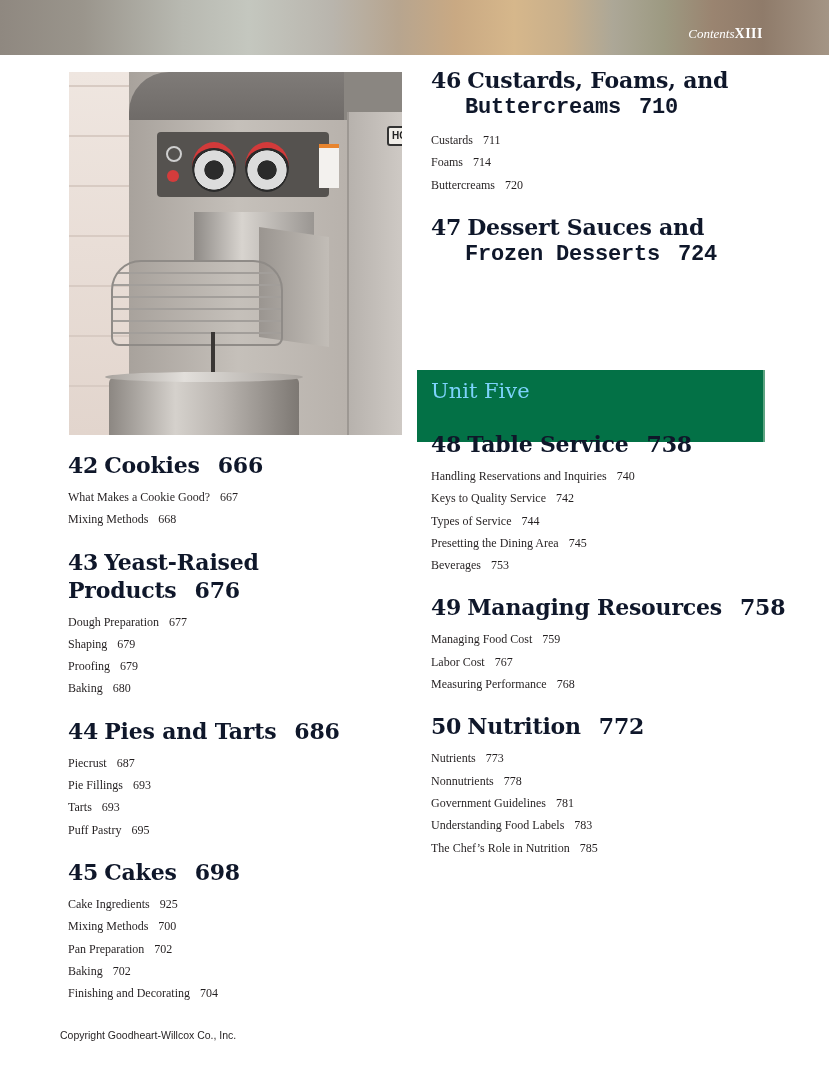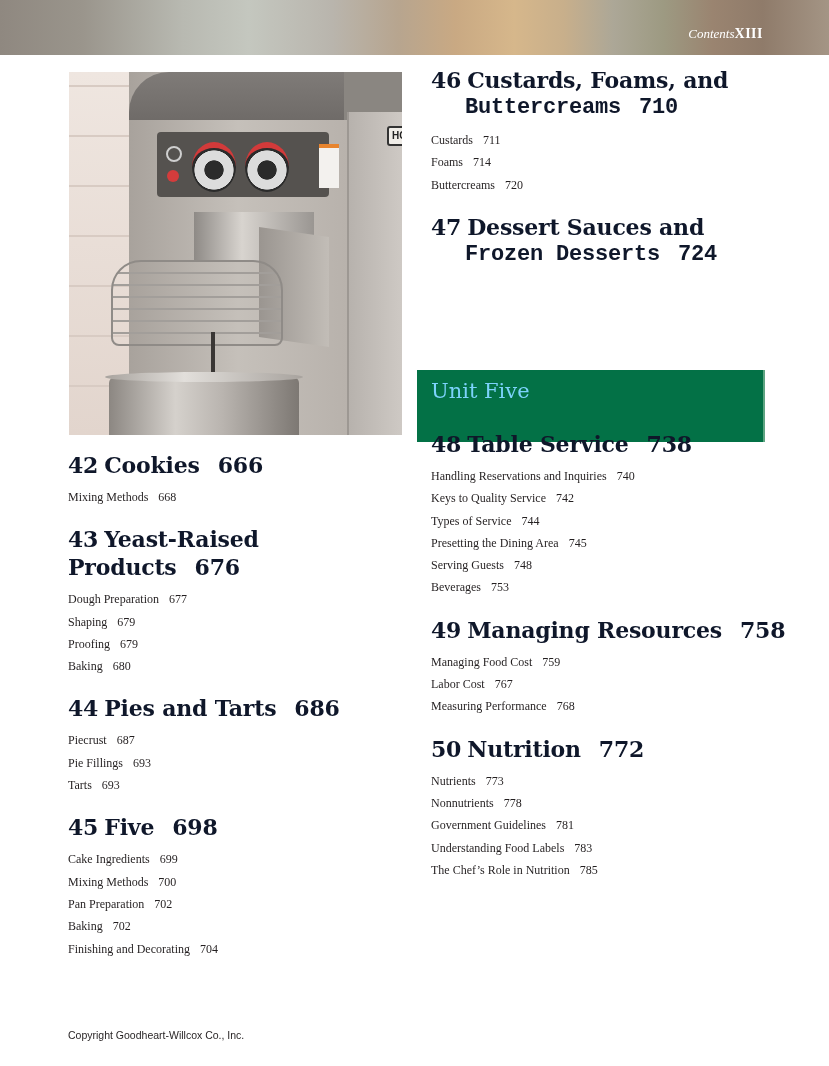--- a/index.html
+++ b/index.html
@@ -139,21 +139,21 @@
       position: absolute; left: 417px; top: 342px; width: 348px; height: 72px;
       background: #037146;
       border-right: 2px solid #5ea582;
       box-sizing: border-box;
       padding: 7px 14px;
       color: #7dd3fc; font-family: "DejaVu Serif", serif;
       font-size: 21px; line-height: 28px; margin-top: 28px;
     }
 
     .copyright {
-      position: absolute; left: 68px; top: 1029px;
+      position: absolute; left: 60px; top: 1029px;
       font-family: "Liberation Sans", sans-serif; font-size: 10.5px; color: #231f20;
     }
   </style>
 </head>
 <body>
 
 <div class="top-band">
   <div class="running-head">
     <span class="label">Contents</span>
     <span class="folio">XIII</span>
@@ -182,20 +182,21 @@
   <div class="bowl-rim"></div>
 </div>
 
 <div class="col col-left">
 
   <div class="chapter">
     <h2 class="chapter-title">
       <span class="num">42</span><span>Cookies</span><span class="pg">666</span>
     </h2>
     <ul class="topics">
+      <li><span>What Makes a Cookie Good?</span><span class="pg">667</span></li>
       <li><span>Mixing Methods</span><span class="pg">668</span></li>
     </ul>
   </div>
 
   <div class="chapter">
     <h2 class="chapter-title">
       <span class="num">43</span><span>Yeast-Raised Products</span><span class="pg">676</span>
     </h2>
     <ul class="topics">
       <li><span>Dough Preparation</span><span class="pg">677</span></li>
@@ -206,29 +207,30 @@
   </div>
 
   <div class="chapter">
     <h2 class="chapter-title">
       <span class="num">44</span><span>Pies and Tarts</span><span class="pg">686</span>
     </h2>
     <ul class="topics">
       <li><span>Piecrust</span><span class="pg">687</span></li>
       <li><span>Pie Fillings</span><span class="pg">693</span></li>
       <li><span>Tarts</span><span class="pg">693</span></li>
-    </ul>
-  </div>
-
-  <div class="chapter">
-    <h2 class="chapter-title">
-      <span class="num">45</span><span>Five</span><span class="pg">698</span>
-    </h2>
-    <ul class="topics">
-      <li><span>Cake Ingredients</span><span class="pg">699</span></li>
+      <li><span>Puff Pastry</span><span class="pg">695</span></li>
+    </ul>
+  </div>
+
+  <div class="chapter">
+    <h2 class="chapter-title">
+      <span class="num">45</span><span>Cakes</span><span class="pg">698</span>
+    </h2>
+    <ul class="topics">
+      <li><span>Cake Ingredients</span><span class="pg">925</span></li>
       <li><span>Mixing Methods</span><span class="pg">700</span></li>
       <li><span>Pan Preparation</span><span class="pg">702</span></li>
       <li><span>Baking</span><span class="pg">702</span></li>
       <li><span>Finishing and Decorating</span><span class="pg">704</span></li>
     </ul>
   </div>
 </div>
 
 <div class="col col-right">
   <div class="chapter">
@@ -258,21 +260,20 @@
 <div class="col" style="left:431px; top:430px; width:380px;">
   <div class="chapter">
     <h2 class="chapter-title">
       <span class="num">48</span><span>Table Service</span><span class="pg">738</span>
     </h2>
     <ul class="topics">
       <li><span>Handling Reservations and Inquiries</span><span class="pg">740</span></li>
       <li><span>Keys to Quality Service</span><span class="pg">742</span></li>
       <li><span>Types of Service</span><span class="pg">744</span></li>
       <li><span>Presetting the Dining Area</span><span class="pg">745</span></li>
-      <li><span>Serving Guests</span><span class="pg">748</span></li>
       <li><span>Beverages</span><span class="pg">753</span></li>
     </ul>
   </div>
 
   <div class="chapter">
     <h2 class="chapter-title">
       <span class="num">49</span><span>Managing Resources</span><span class="pg">758</span>
     </h2>
     <ul class="topics">
       <li><span>Managing Food Cost</span><span class="pg">759</span></li>

